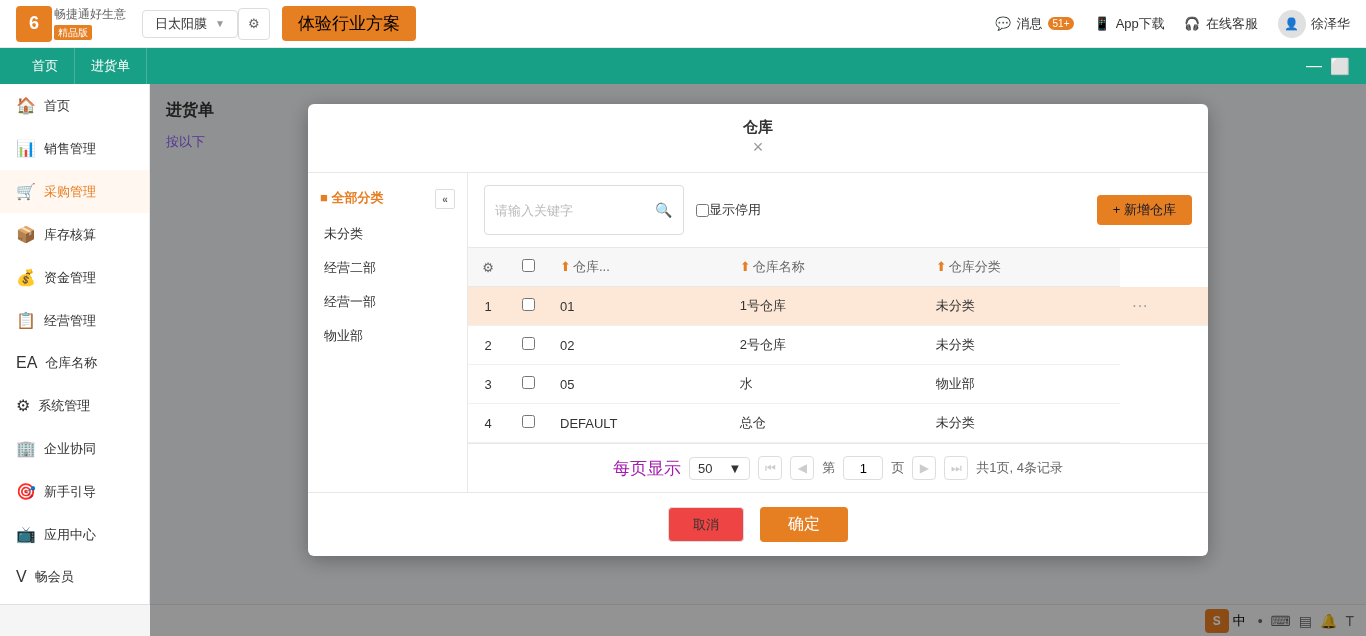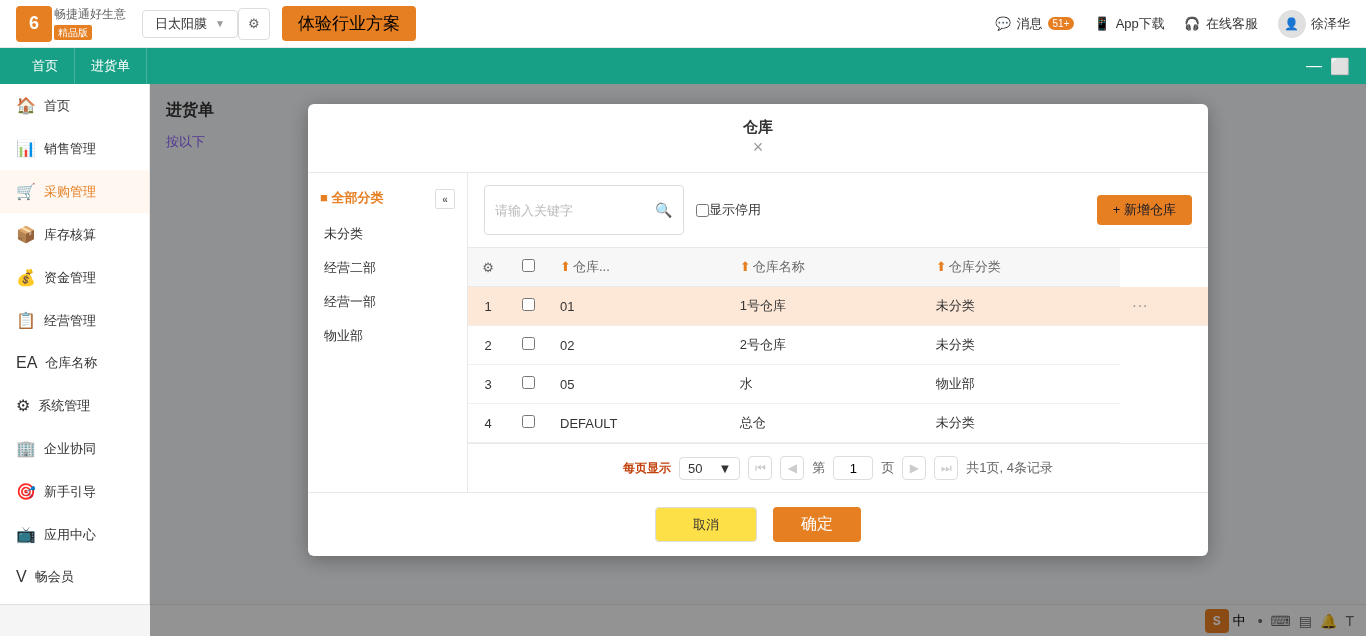--- a/index.html
+++ b/index.html
@@ -359,21 +359,21 @@
     
     
     .pagination {
       padding: 12px 16px;
       display: flex;
       align-items: center;
       justify-content: center;
       gap: 8px;
       border-top: 1px solid #e8e8e8;
     }
-    .page-size-label { color: #c2410c; font-size: 12px; font-weight: bold; }
+    .page-size-label { color: #a21caf; font-size: 17px; }
     .page-size-select {
       border: 1px solid #ddd;
       border-radius: 4px;
       padding: 3px 8px;
       font-size: 13px;
       color: #333;
       display: flex;
       align-items: center;
       gap: 16px;
       cursor: pointer;
@@ -404,27 +404,27 @@
 
     
     .modal-footer {
       padding: 14px 20px;
       border-top: 1px solid #e8e8e8;
       display: flex;
       justify-content: center;
       gap: 16px;
     }
     .btn-cancel {
-      padding: 7px 37px;
-      border: 1px solid #ddd;
-      border-radius: 4px;
-      cursor: pointer;
-      font-size: 13px;
-      color: #333;
-      background: #fde047;
+      padding: 7px 24px;
+      border: 1px solid #ddd;
+      border-radius: 4px;
+      cursor: pointer;
+      font-size: 13px;
+      color: #333;
+      background: #ef4444;
     }
     .btn-confirm {
       padding: 7px 28px;
       background: #e67e22;
       color: #fff;
       border: none;
       border-radius: 4px;
       cursor: pointer;
       font-size: 16px;
     }

